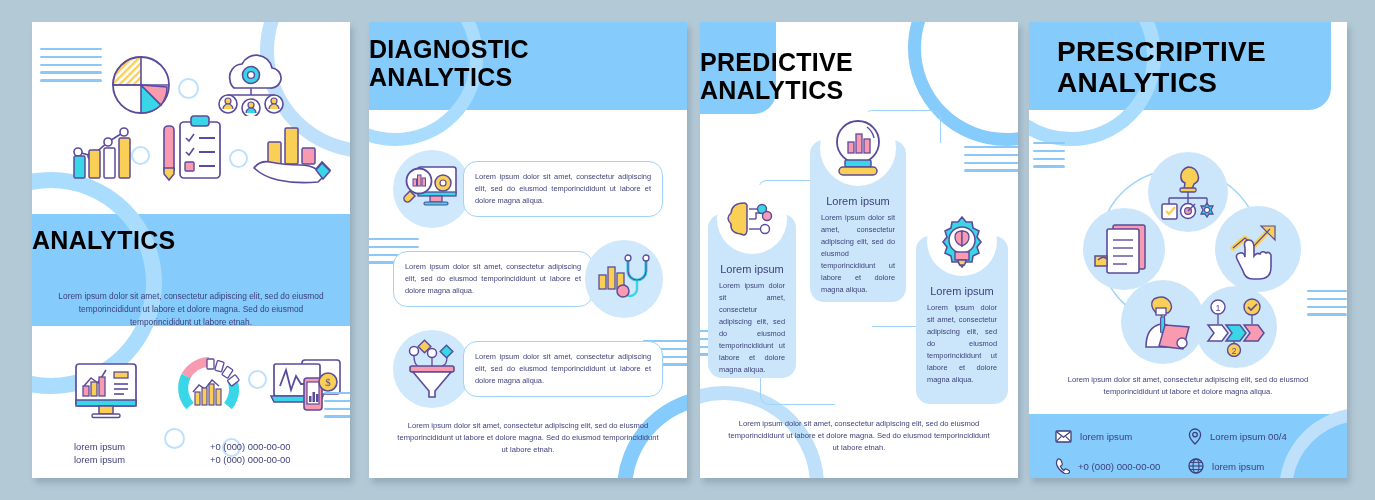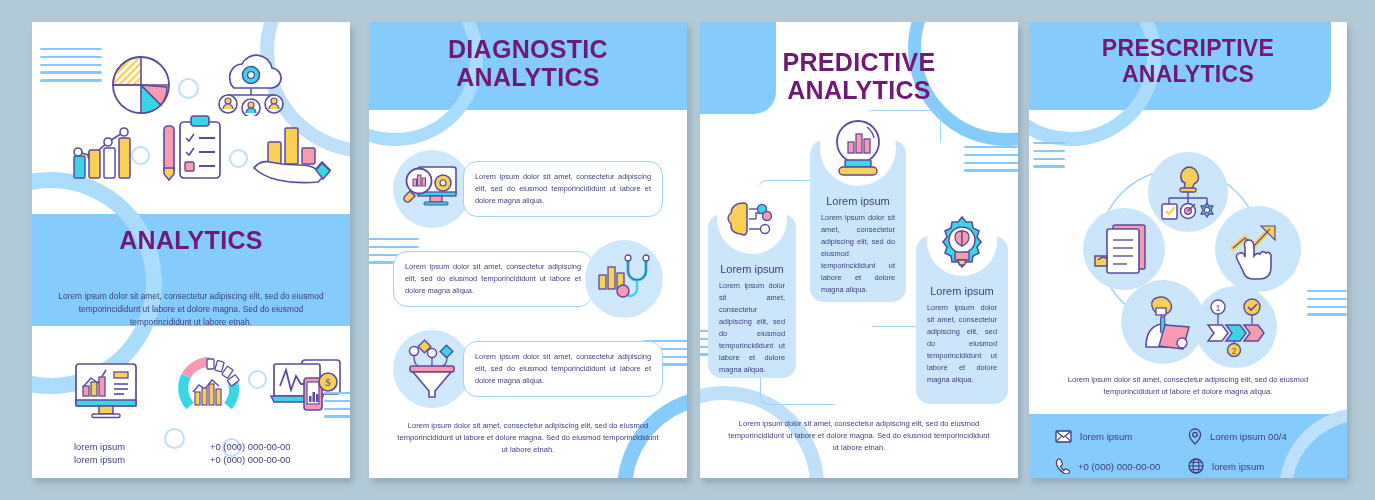--- a/index.html
+++ b/index.html
@@ -22,25 +22,25 @@
   #panel-3{left:700px;}
   #panel-4{left:1029px;}
 
   .band{position:absolute;left:0;width:100%;background:#85cbfb;}
 
   
   .arc{position:absolute;border-radius:50%;border-style:solid;border-color:transparent;}
 
   
   .title{
-    position:absolute;left:0;width:100%;text-align:center;
-    color:#701a75;font-weight:bold;letter-spacing:.3px;
+    position:absolute;left:0;width:100%;
+    color:#000000;font-weight:bold;letter-spacing:.3px;
     font-size:25px;line-height:1.12;z-index:6;
   }
-  .title.small{font-size:23px;}
+  .title.small{font-size:28px;margin-left:28px;}
 
   .lead{
     position:absolute;left:0;width:100%;text-align:center;
     color:#3d3f7a;font-size:8.4px;line-height:1.55;z-index:6;
     padding:0 24px;box-sizing:border-box;
   }
 
   
   .lines{position:absolute;z-index:5;}
   .lines i{display:block;height:2.4px;background:#8cc8f7;border-radius:2px;margin-bottom:5.4px;}

